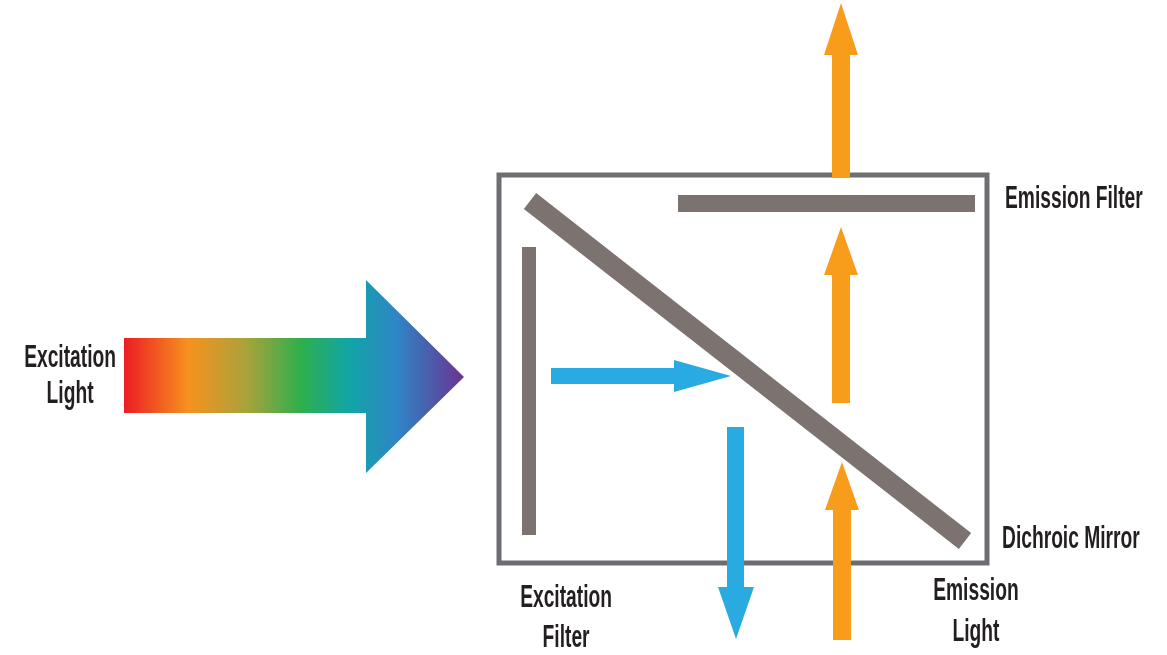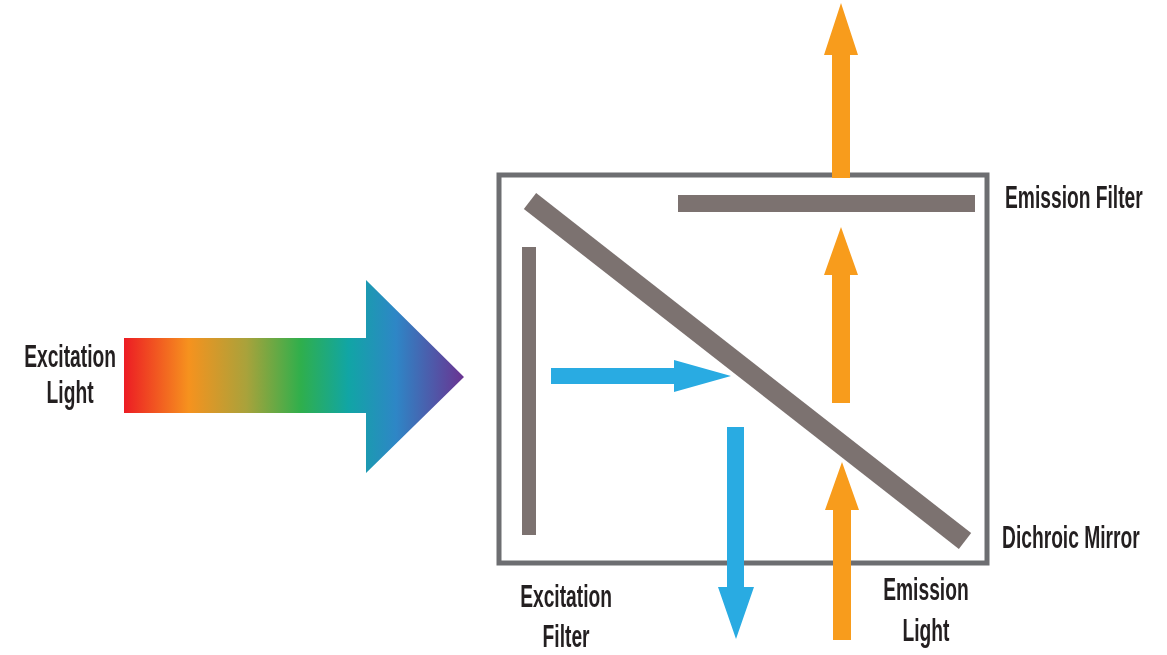--- a/index.html
+++ b/index.html
@@ -87,20 +87,20 @@
     <span class="sq from-left">Dichroic Mirror</span>
   </div>
 
   <div class="label centered" style="left:486px; top:577px; width:160px; line-height:40px;">
     <span class="sq from-center">
       <span class="ln">Excitation</span>
       <span class="ln">Filter</span>
     </span>
   </div>
 
-  <div class="label centered" style="left:851px; top:569px; width:150px; line-height:41px;">
+  <div class="label centered" style="left:901px; top:569px; width:150px; line-height:41px;">
     <span class="sq from-center">
       <span class="ln">Emission</span>
       <span class="ln">Light</span>
     </span>
   </div>
 
 </div>
 
 </body></html>

